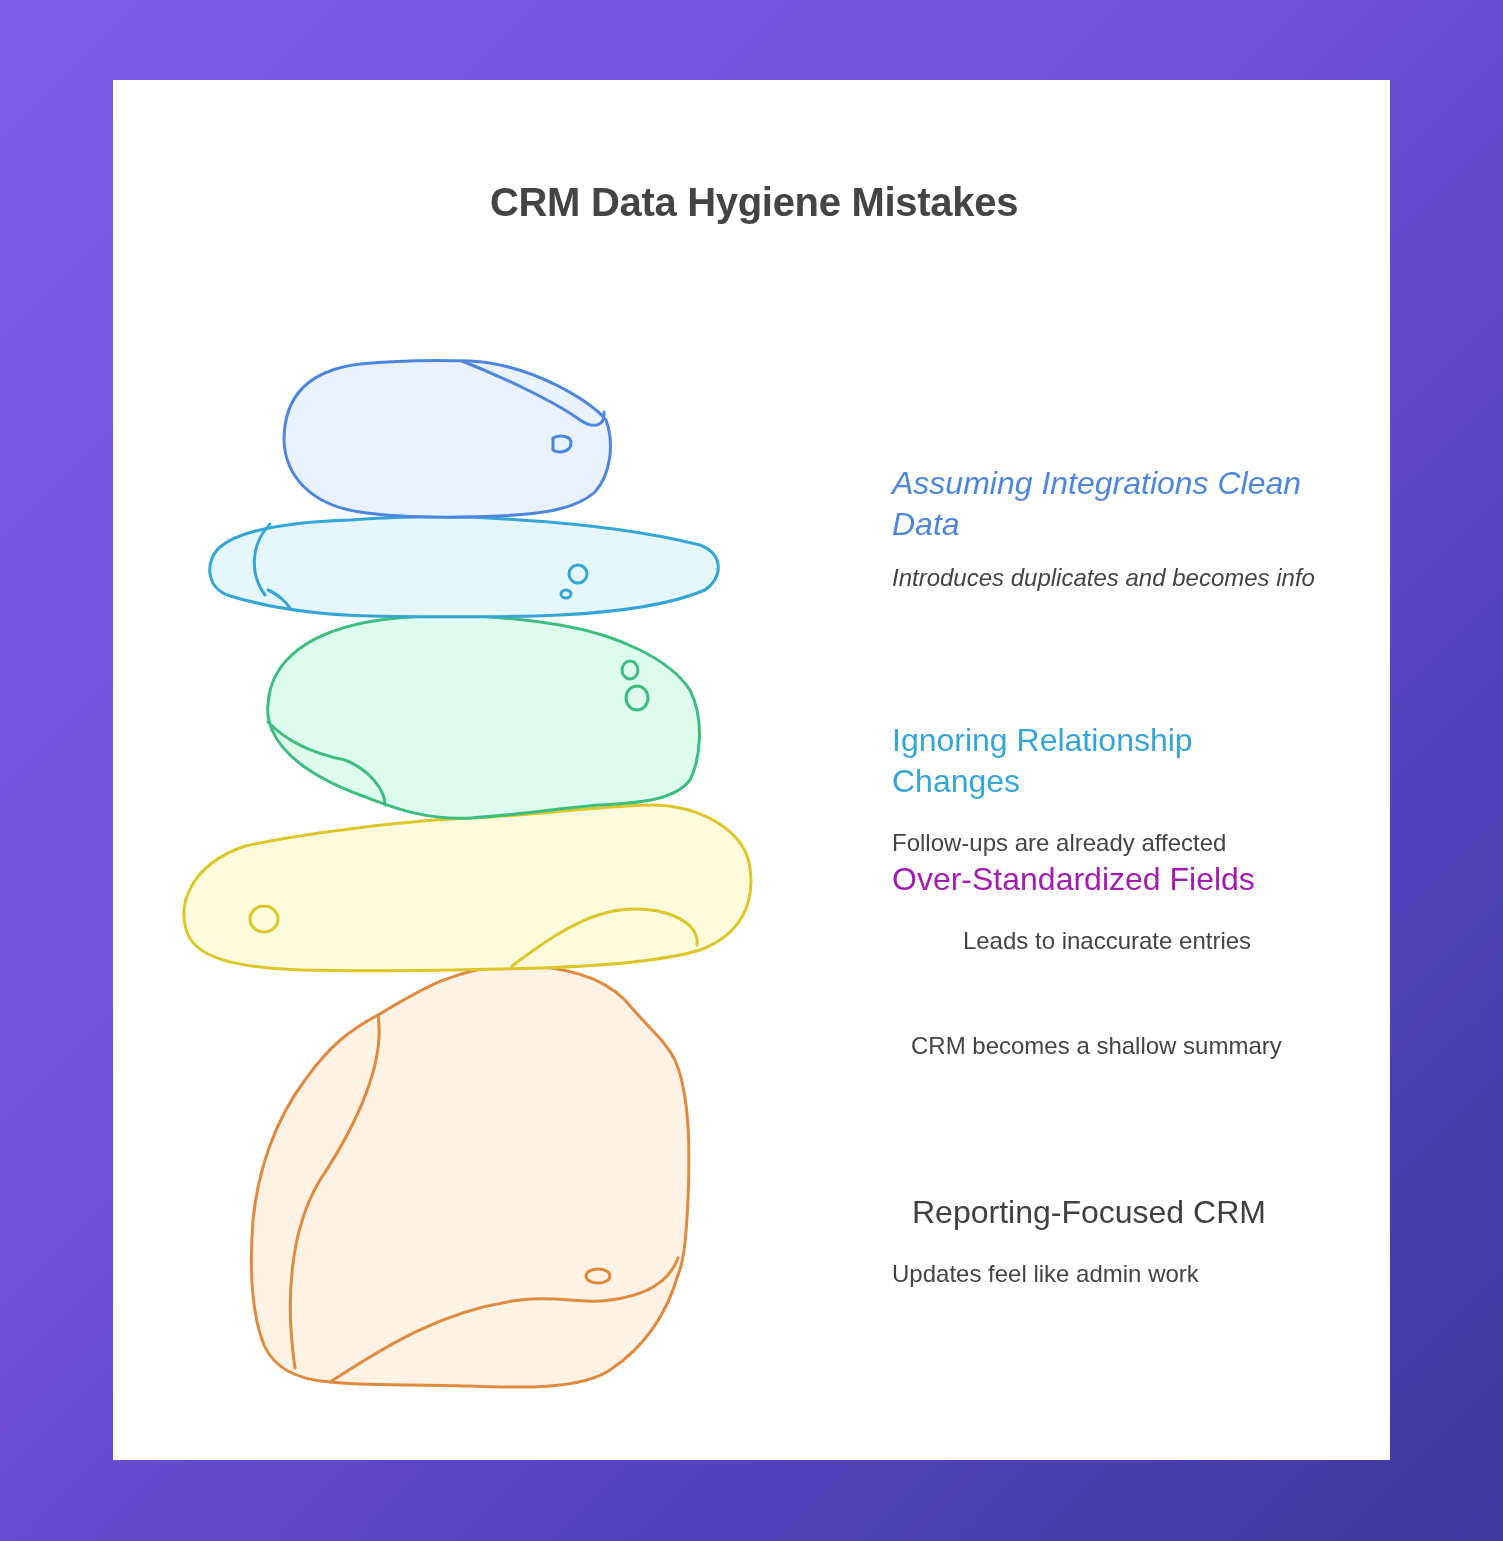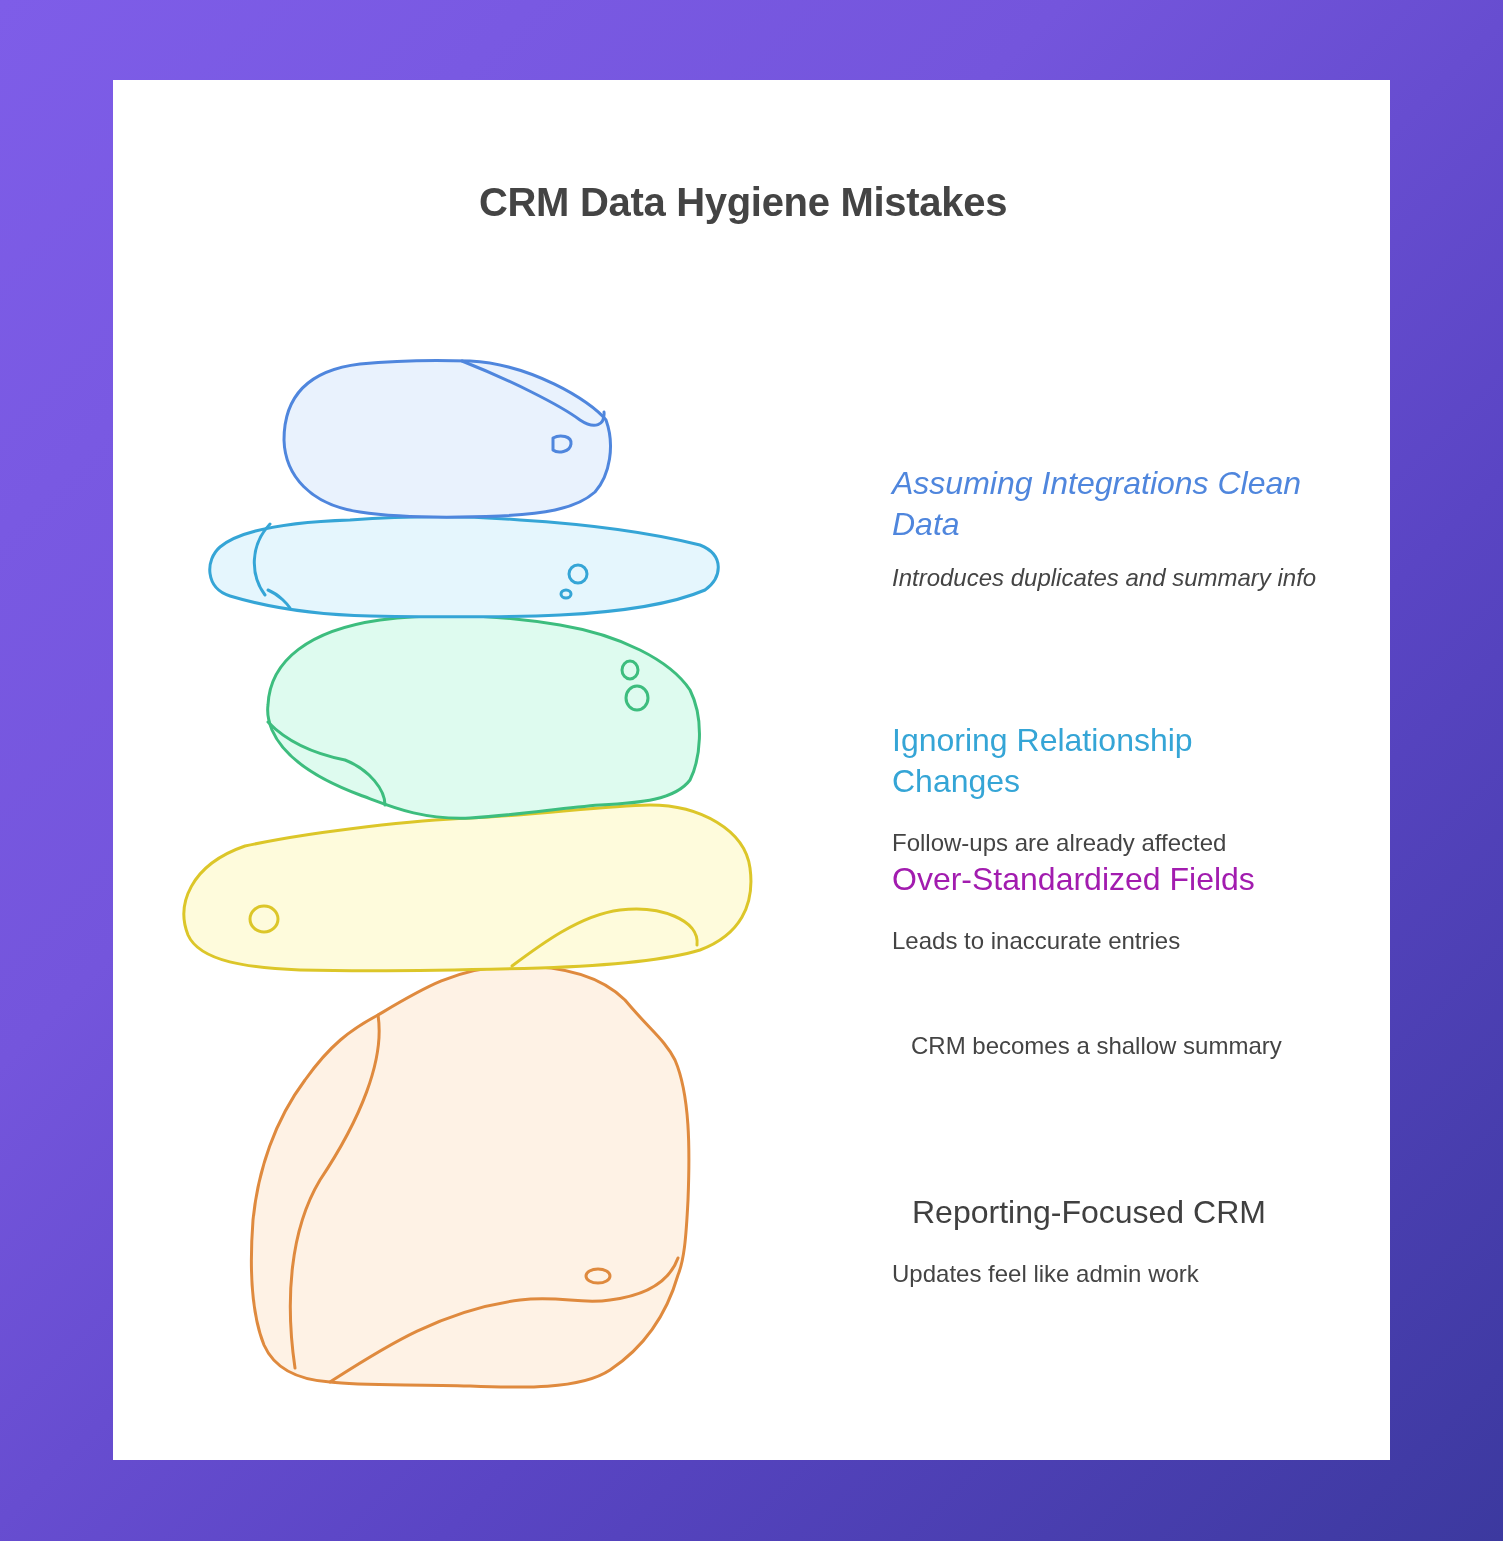--- a/index.html
+++ b/index.html
@@ -23,20 +23,21 @@
       position: absolute;
       left: 0;
       top: 180px;
       width: 1486px;
       text-align: center;
       font-size: 40px;
       font-weight: bold;
       color: #444444;
       letter-spacing: -0.3px;
       margin: 0;
+      padding-left: 11px;
     }
     .stones {
       position: absolute;
       left: 0;
       top: 0;
       width: 1503px;
       height: 1541px;
     }
     .item {
       position: absolute;
@@ -95,31 +96,31 @@
 
   <g fill="#e9f2fd" stroke="#4f86dd" stroke-width="3" stroke-linecap="round" stroke-linejoin="round">
     <path d="M284,440 C284,395 310,370 360,364 C400,360 440,360 470,361 C530,364 590,400 606,420 C615,445 610,475 595,492 C575,510 540,514 500,516 C450,518 400,518 360,512 C310,505 285,475 284,440 Z"></path>
     <path d="M462,361 C510,380 560,405 580,420 C595,430 605,425 604,412" fill="none"></path>
     <path d="M553,438 C560,434 572,436 571,444 C570,452 558,454 553,450 Z" fill="none"></path>
   </g>
 </svg>
 
 <div class="item" style="top: 463px; font-style: italic;">
   <h2 class="item-title" style="color:#4f86dd;">Assuming Integrations Clean Data</h2>
-  <p class="item-desc" style="margin-top:18px;">Introduces duplicates and summary info</p>
+  <p class="item-desc" style="margin-top:18px;">Introduces duplicates and becomes info</p>
 </div>
 
 <div class="item" style="top: 672px; margin-top: 48px;">
   <h2 class="item-title" style="color:#35a5d6;">Ignoring Relationship Changes</h2>
   <p class="item-desc" style="margin-top:26px;">Follow-ups are already affected</p>
 </div>
 
 <div class="item" style="top: 859px;">
   <h2 class="item-title" style="color:#a21caf;">Over-Standardized Fields</h2>
-  <p class="item-desc" style="margin-top:26px;">Leads to inaccurate entries</p>
+  <p class="item-desc" style="margin-top:26px;text-align:center;">Leads to inaccurate entries</p>
 </div>
 
 <div class="item" style="top: 1005px;">
   <p class="item-desc" style="margin-top:26px;margin-left:19px;">CRM becomes a shallow summary</p>
 </div>
 
 <div class="item" style="top: 1192px;">
   <h2 class="item-title" style="color:#404040;margin-left:20px;">Reporting-Focused CRM</h2>
   <p class="item-desc" style="margin-top:26px;">Updates feel like admin work</p>
 </div>

